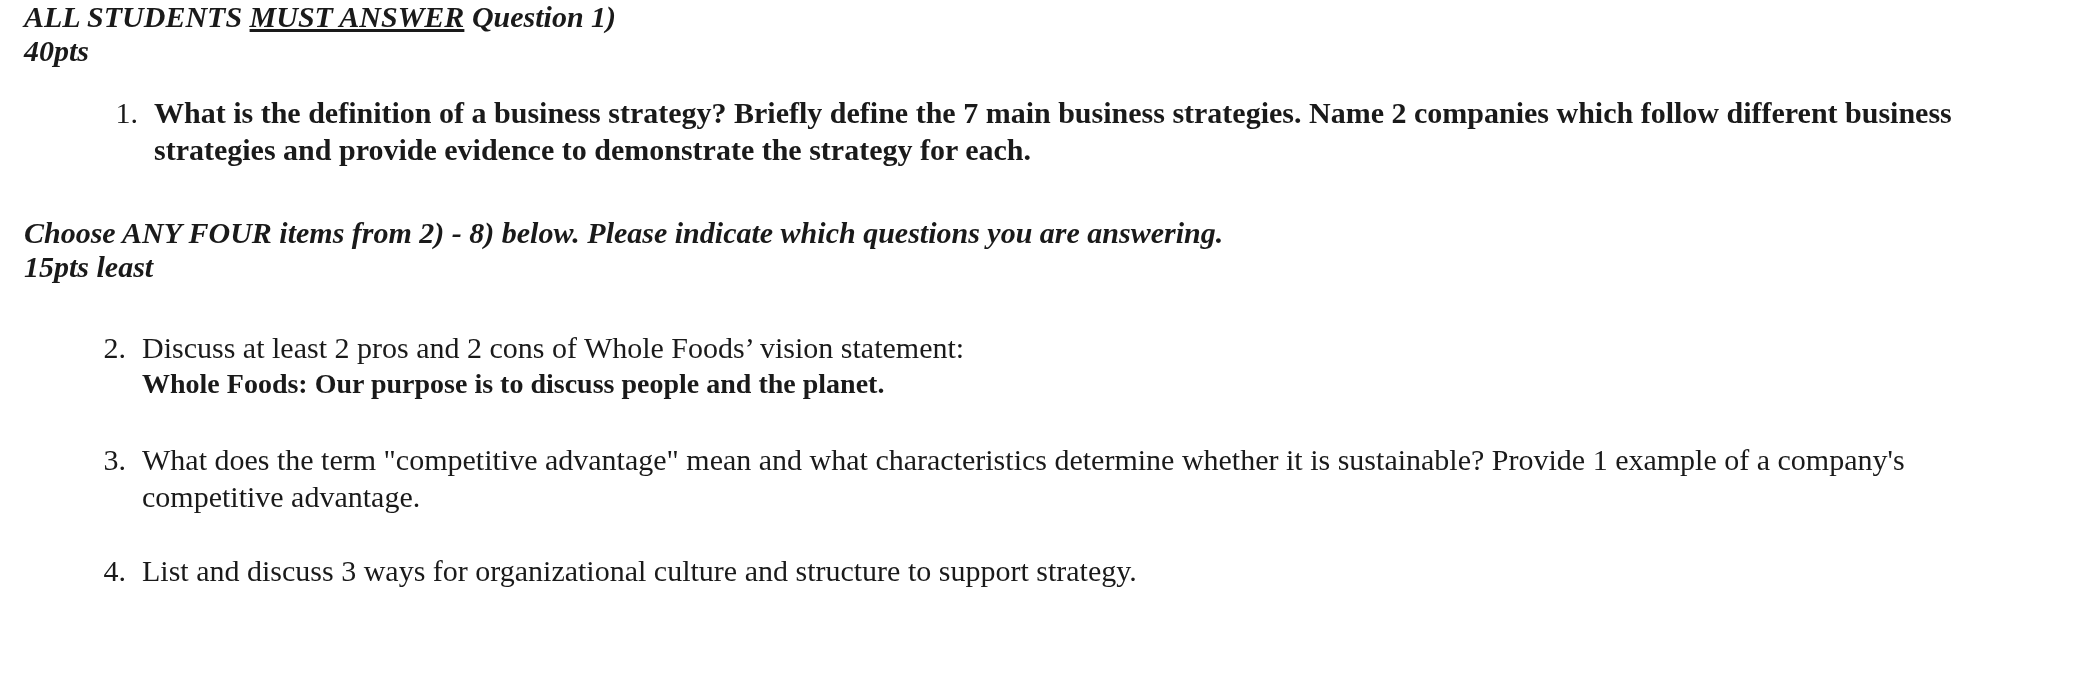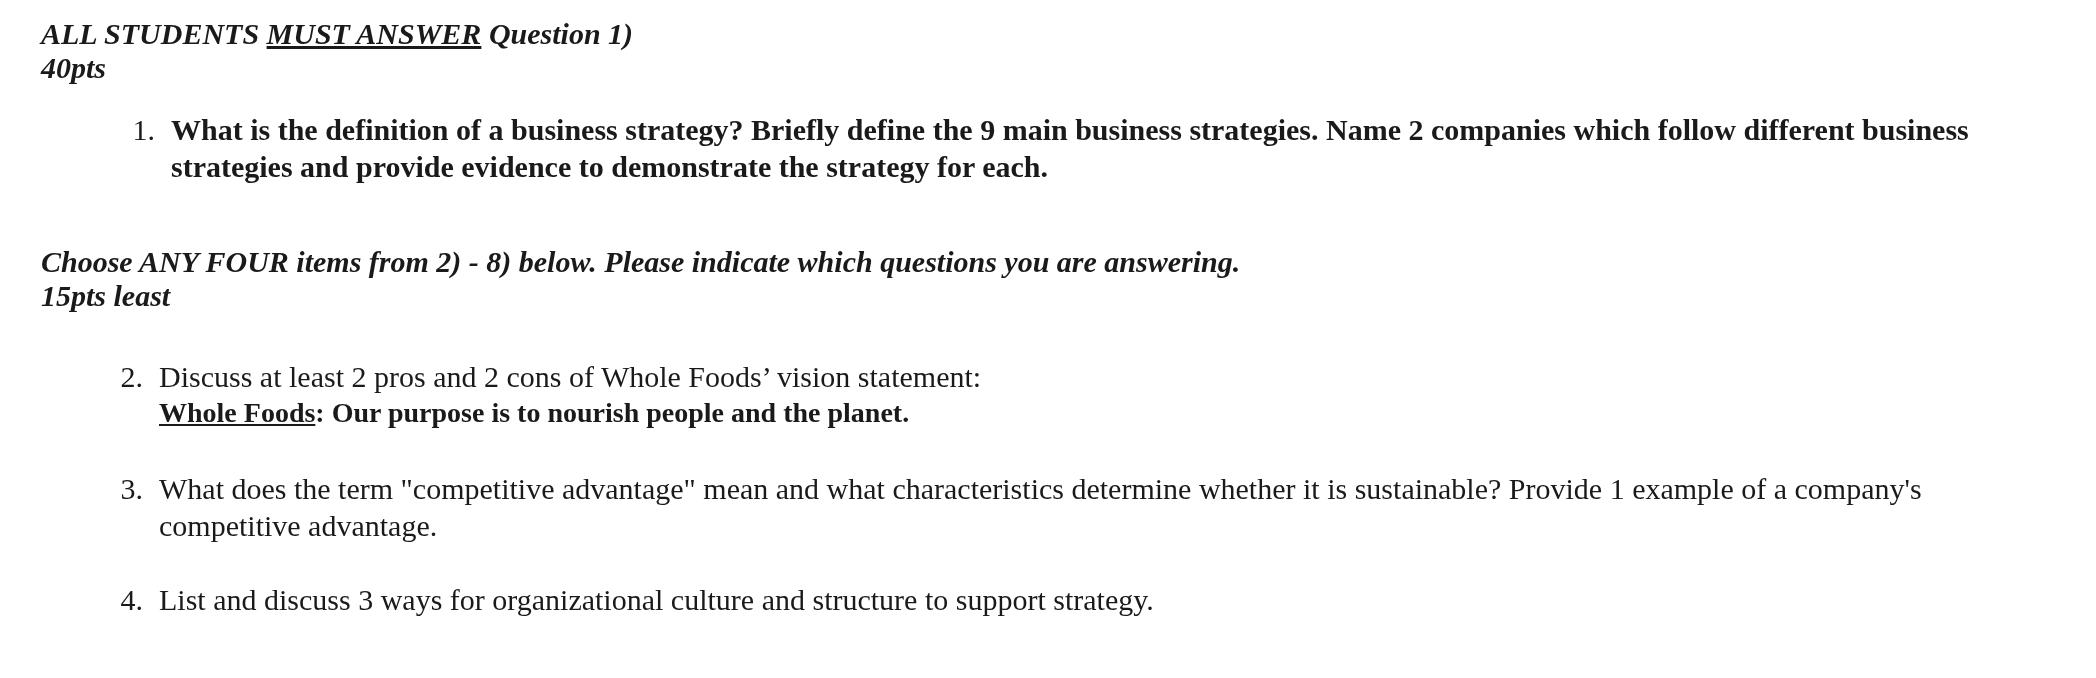--- a/index.html
+++ b/index.html
@@ -11,21 +11,21 @@
     width: 2096px;
     height: 678px;
     font-family: "Liberation Serif", serif;
     color: #1a1a1a;
     overflow: hidden;
   }
   .page {
     position: relative;
     width: 2096px;
     height: 678px;
-    padding: 17px;
+    padding: 0;
     box-sizing: border-box;
   }
   .block {
     padding-left: 24px;
     padding-right: 24px;
   }
   .heading-line {
     font-size: 30px;
     font-weight: bold;
     font-style: italic;
@@ -59,35 +59,34 @@
   }
   .q1 {
     margin-top: 28px;
     margin-left: 96px;
     margin-right: 40px;
   }
   .q1 .q-body {
     font-weight: bold;
   }
   .section2 {
-    margin-top: 60px;
+    margin-top: 48px;
     font-family: Liberation Serif, serif;
   }
   .q2wrap {
     margin-top: 46px;
     margin-left: 84px;
   }
   .sub-line {
     font-size: 28px;
     font-weight: bold;
     line-height: 1.28;
     margin-left: 58px;
   }
   .sub-line .u {
-    text-decoration: underline;
   }
   .q3wrap {
     margin-top: 40px;
     margin-left: 84px;
     margin-right: 120px;
   }
   .q4wrap {
     margin-top: 38px;
     margin-left: 84px;
   }
@@ -99,35 +98,35 @@
 
   <div class="block">
     <div class="heading-line">
       <span>ALL STUDENTS </span><span class="underline">MUST ANSWER</span><span> Question 1)</span>
     </div>
     <div class="pts">40pts</div>
   </div>
 
   <div class="q-item q1">
     <div class="q-num">1.</div>
-    <div class="q-body">What is the definition of a business strategy? Briefly define the 9 main business strategies. Name 2 companies which follow different business strategies and provide evidence to demonstrate the strategy for each.</div>
+    <div class="q-body">What is the definition of a business strategy? Briefly define the 7 main business strategies. Name 2 companies which follow different business strategies and provide evidence to demonstrate the strategy for each.</div>
   </div>
 
   <div class="block section2">
     <div class="heading-line">Choose ANY FOUR items from 2) - 8) below. Please indicate which questions you are answering.</div>
     <div class="pts">15pts least</div>
   </div>
 
   <div class="q2wrap">
     <div class="q-item">
       <div class="q-num">2.</div>
       <div class="q-body">Discuss at least 2 pros and 2 cons of Whole Foods’ vision statement:</div>
     </div>
     <div class="sub-line">
-      <span class="u">Whole Foods</span><span>: Our purpose is to nourish people and the planet.</span>
+      <span class="u">Whole Foods</span><span>: Our purpose is to discuss people and the planet.</span>
     </div>
   </div>
 
   <div class="q-item q3wrap">
     <div class="q-num">3.</div>
     <div class="q-body">What does the term "competitive advantage" mean and what characteristics determine whether it is sustainable? Provide 1 example of a company's competitive advantage.</div>
   </div>
 
   <div class="q-item q4wrap">
     <div class="q-num">4.</div>

